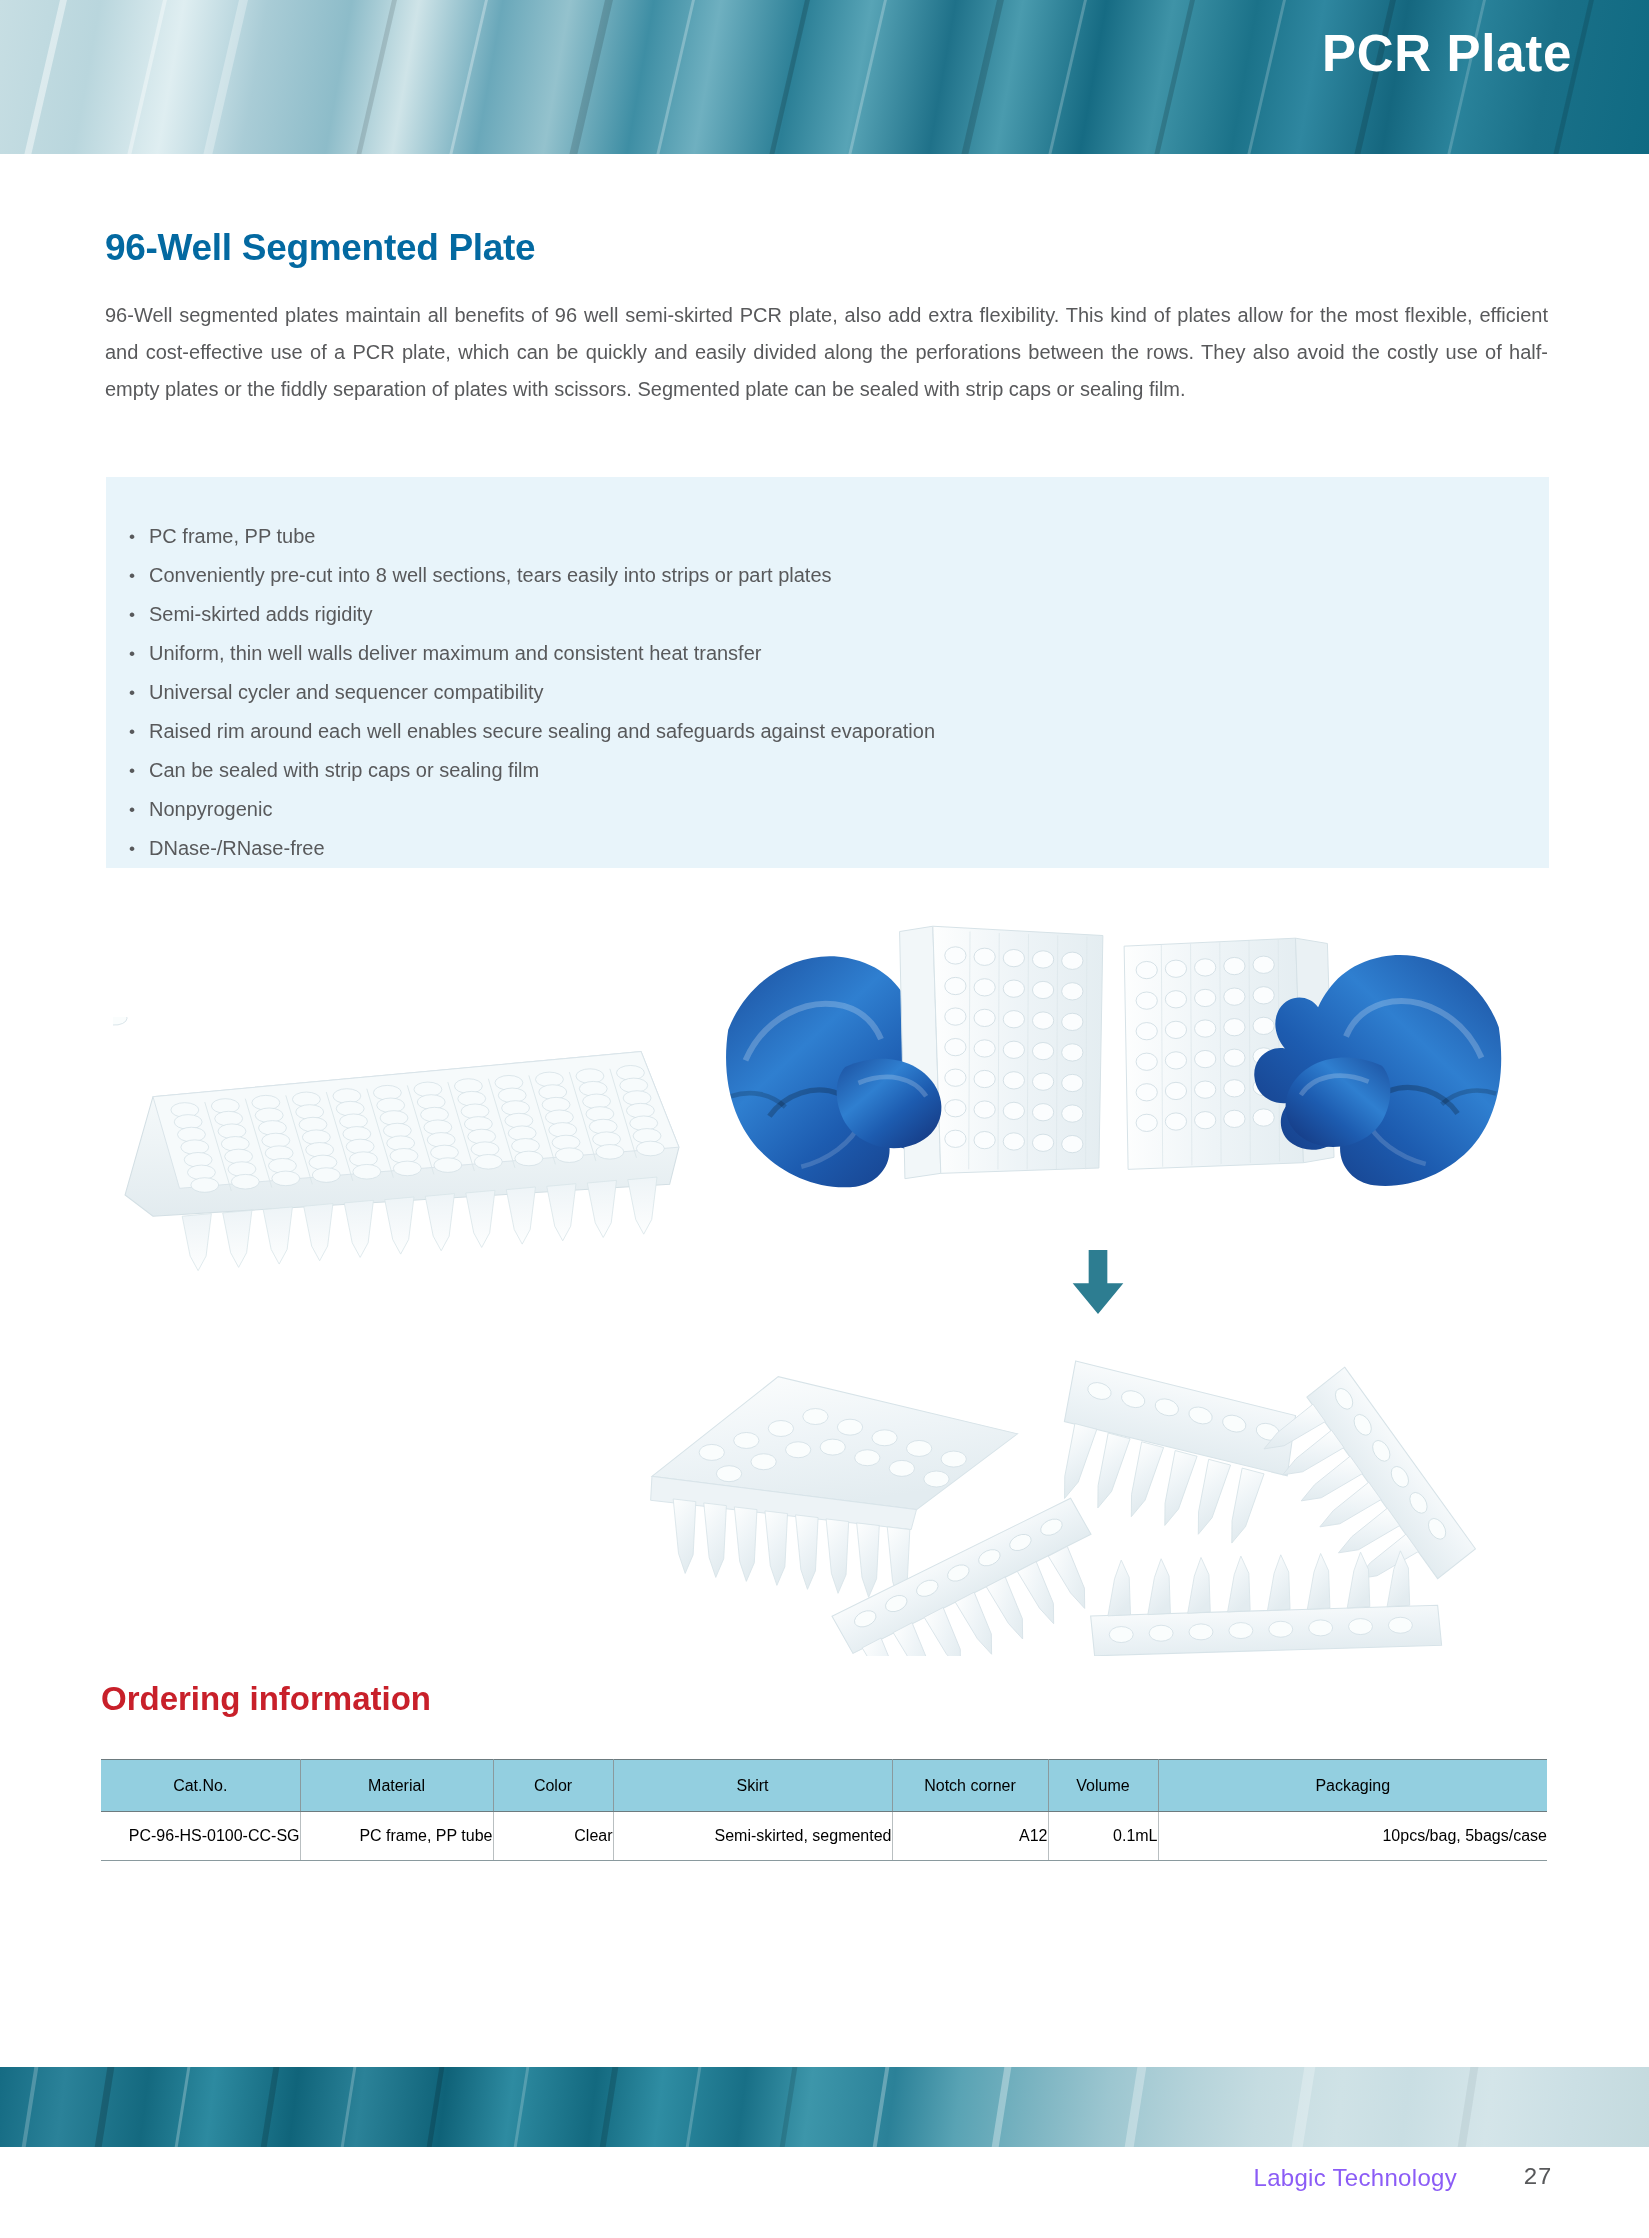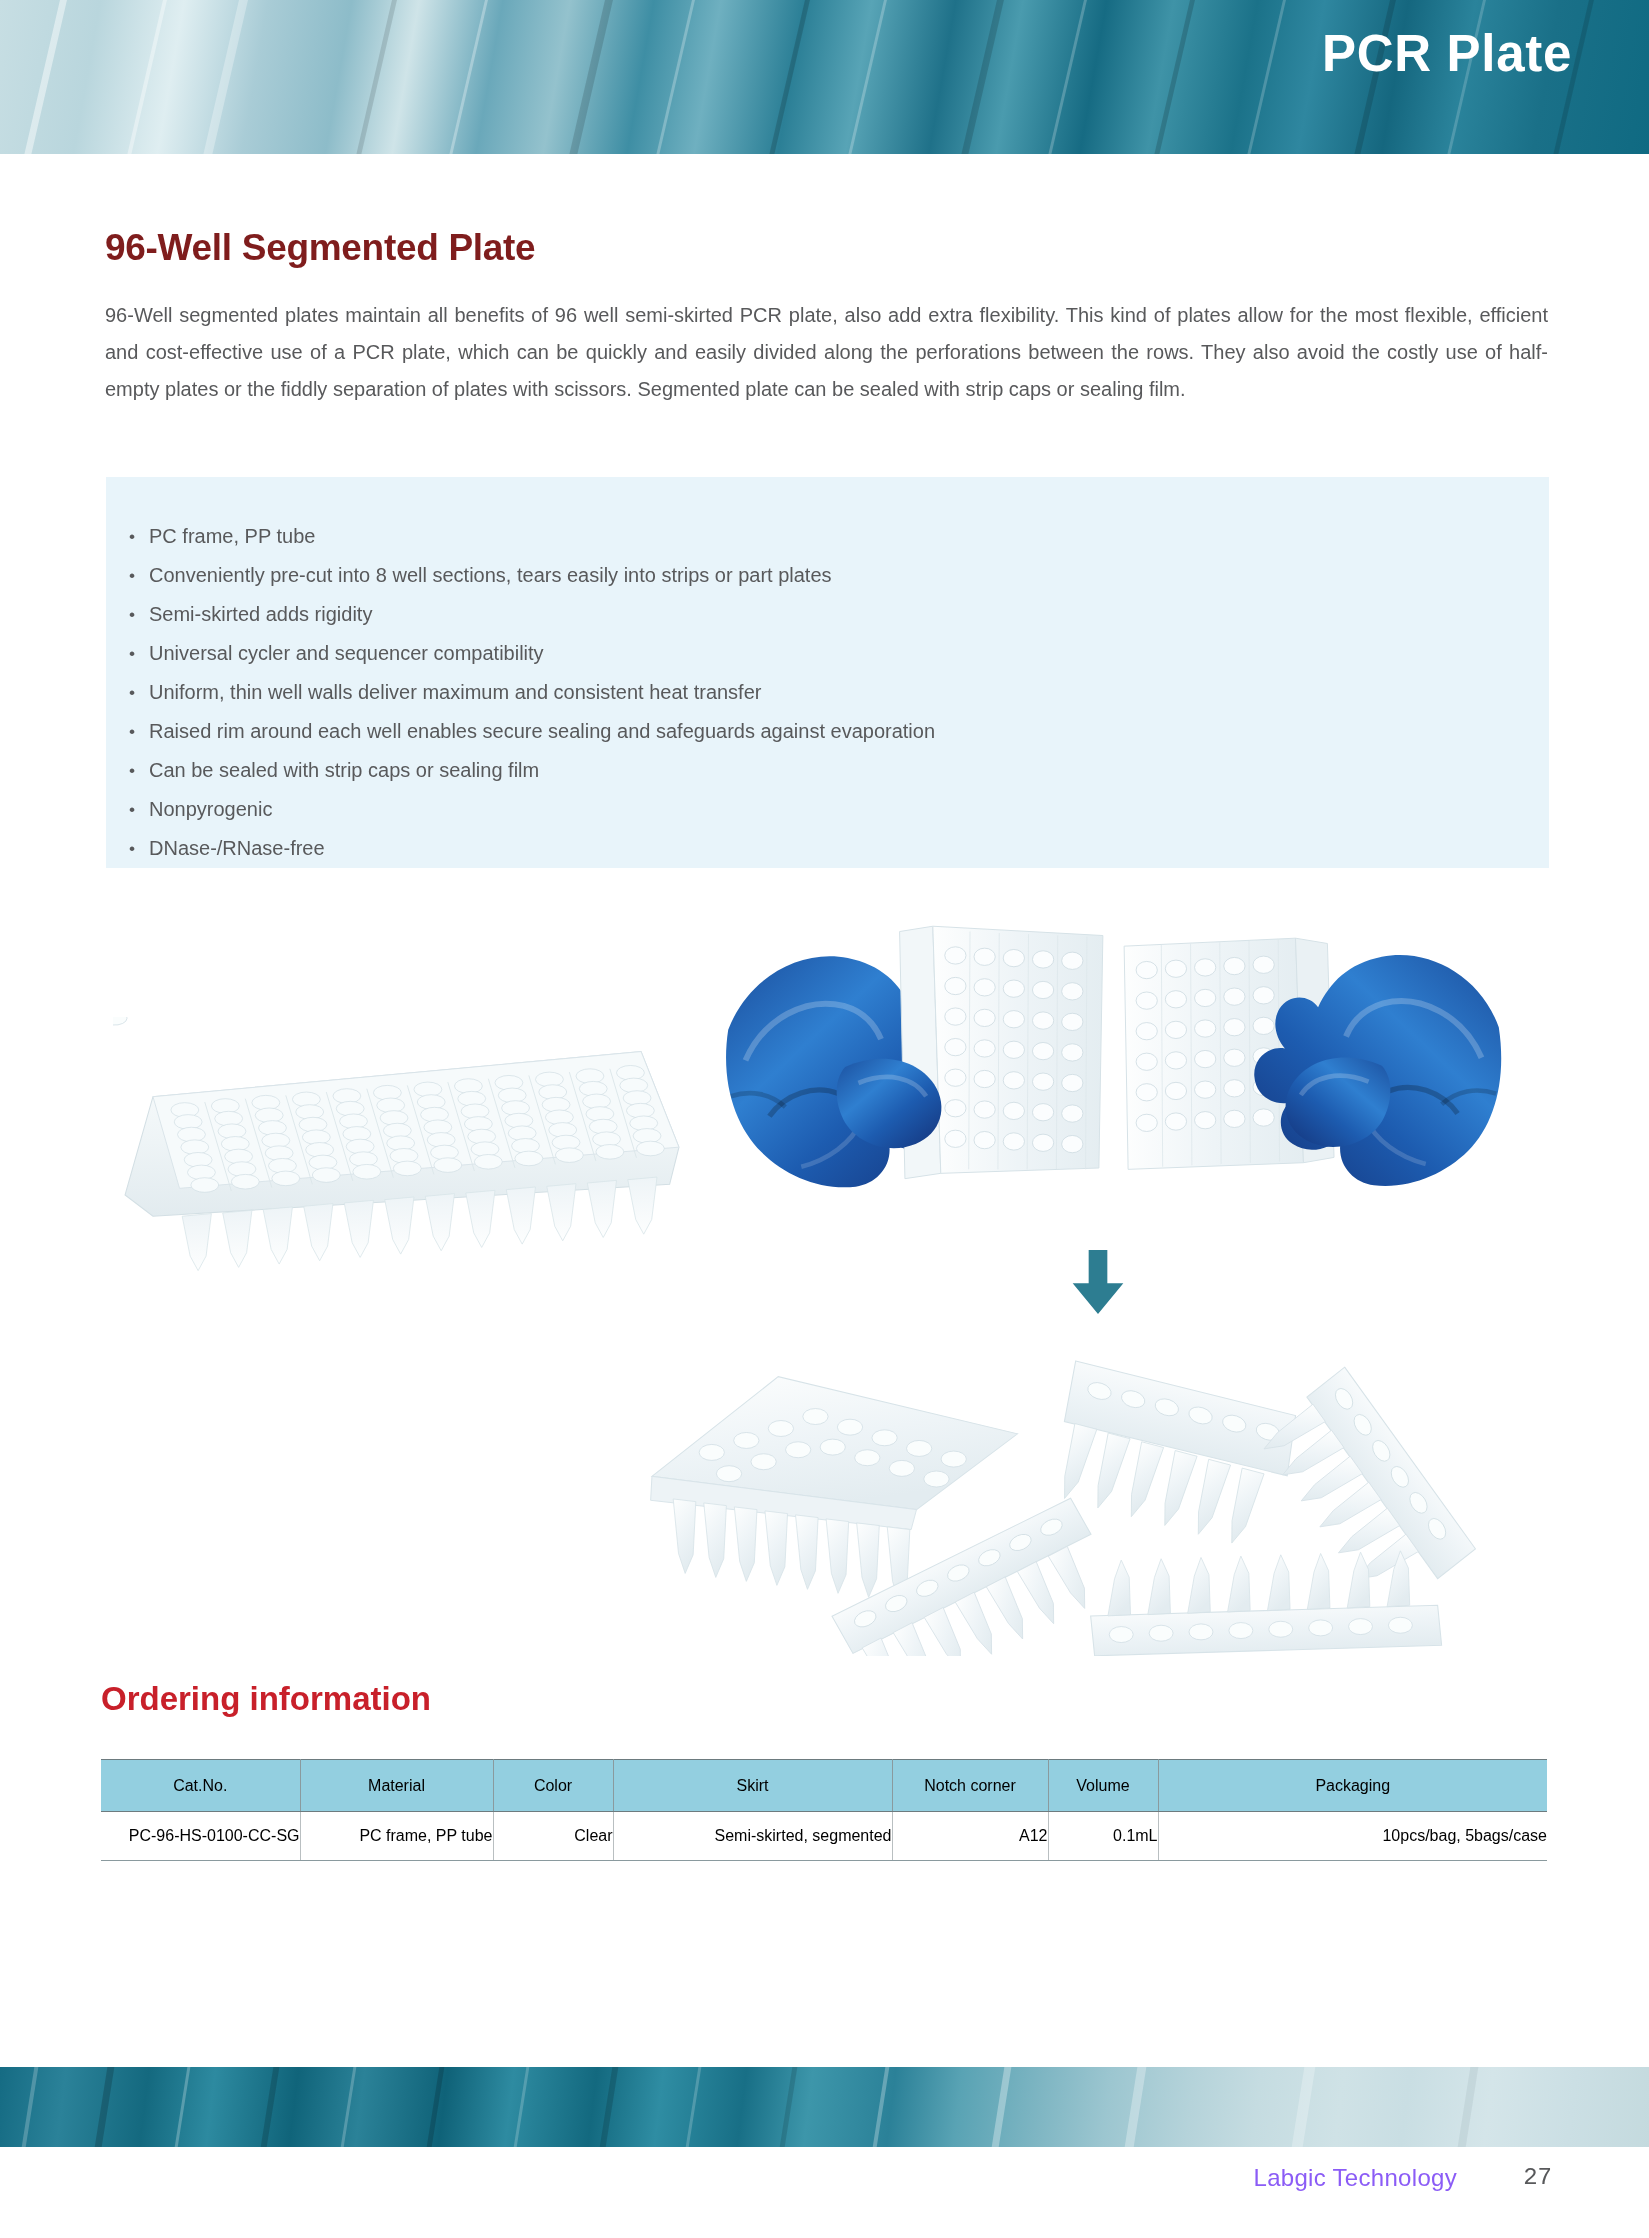--- a/index.html
+++ b/index.html
@@ -45,21 +45,21 @@
     letter-spacing: 0.7px;
     z-index: 5;
   }
 
   
   .section-title {
     position: absolute;
     left: 105px;
     top: 227px;
     font-size: 37px;
-    color: #7f1d1d;
+    color: #0369a1;
     letter-spacing: -0.3px;
   }
 
   
   .intro-paragraph {
     position: absolute;
     left: 105px;
     top: 297px;
     width: 1443px;
     font-size: 20px;
@@ -245,22 +245,22 @@
 
 <h1 class="section-title">96-Well Segmented Plate</h1>
 
 <p class="intro-paragraph">96-Well segmented plates maintain all benefits of 96 well semi-skirted PCR plate, also add extra flexibility. This kind of plates allow for the most flexible, efficient and cost-effective use of a PCR plate, which can be quickly and easily divided along the perforations between the rows. They also avoid the costly use of half-empty plates or the fiddly separation of plates with scissors. Segmented plate can be sealed with strip caps or sealing film.</p>
 
 <div class="feature-box">
   <ul class="feature-list">
     <li>PC frame, PP tube</li>
     <li>Conveniently pre-cut into 8 well sections, tears easily into strips or part plates</li>
     <li>Semi-skirted adds rigidity</li>
+    <li>Uniform, thin well walls deliver maximum and consistent heat transfer</li>
     <li>Universal cycler and sequencer compatibility</li>
-    <li>Uniform, thin well walls deliver maximum and consistent heat transfer</li>
     <li>Raised rim around each well enables secure sealing and safeguards against evaporation</li>
     <li>Can be sealed with strip caps or sealing film</li>
     <li>Nonpyrogenic</li>
     <li>DNase-/RNase-free</li>
   </ul>
 </div>
 
 <div class="image-area">
 
   <svg class="plate-figure plate-main" viewBox="0 0 870 390" xmlns="http://www.w3.org/2000/svg">

